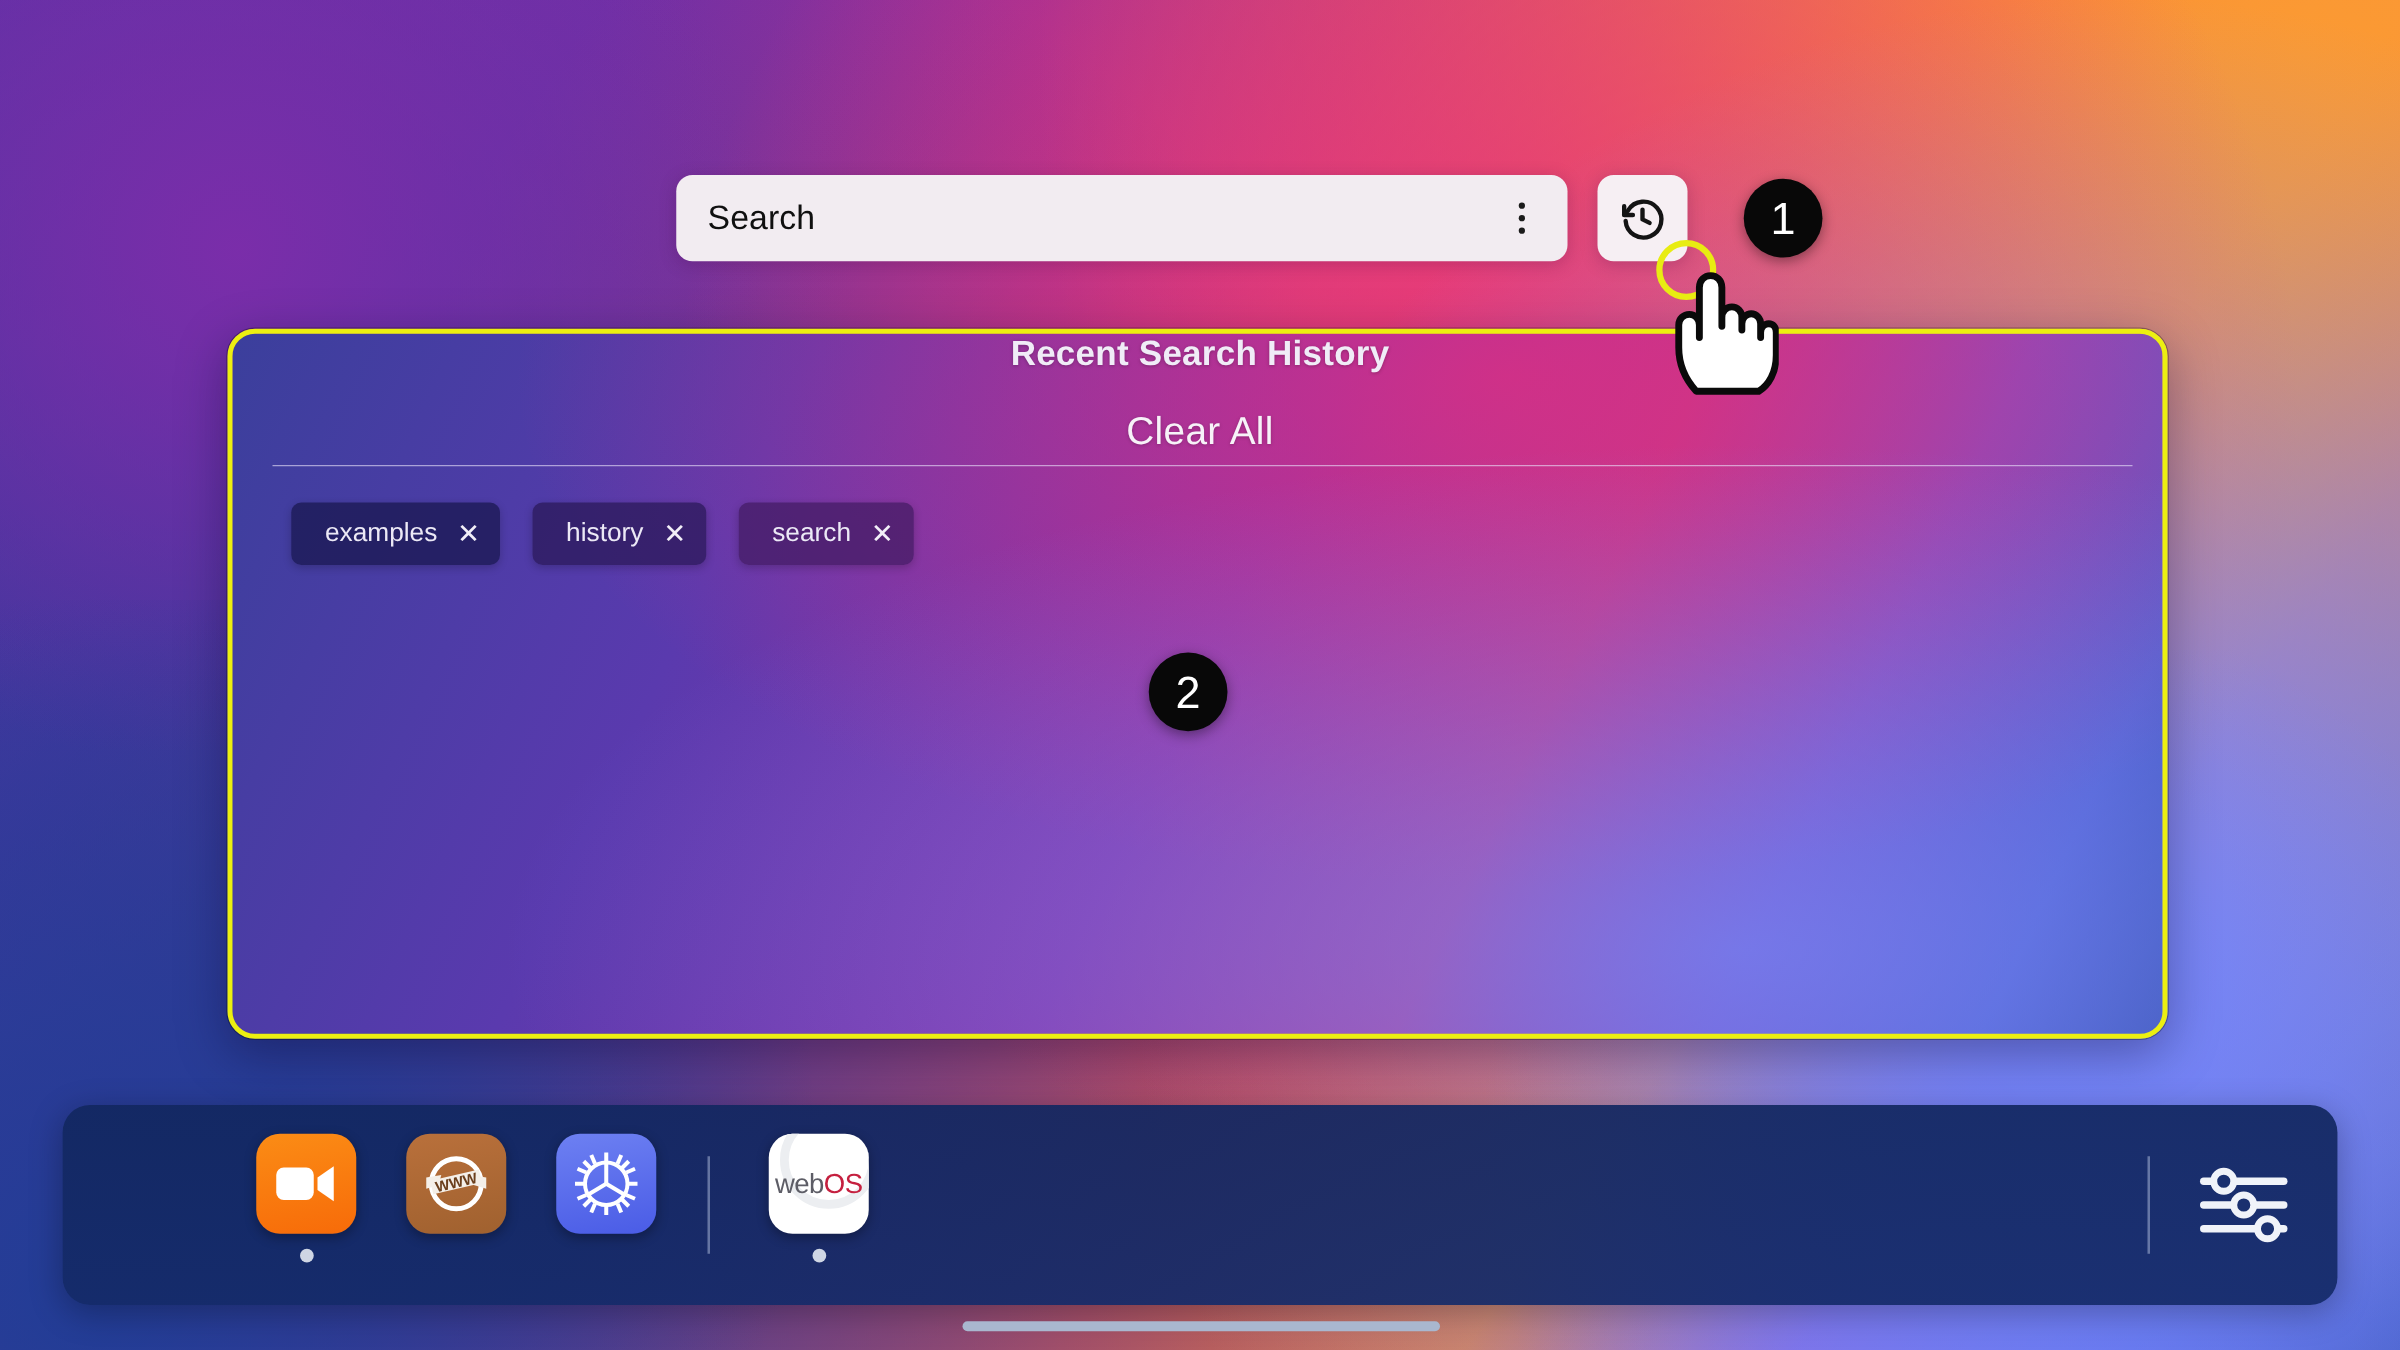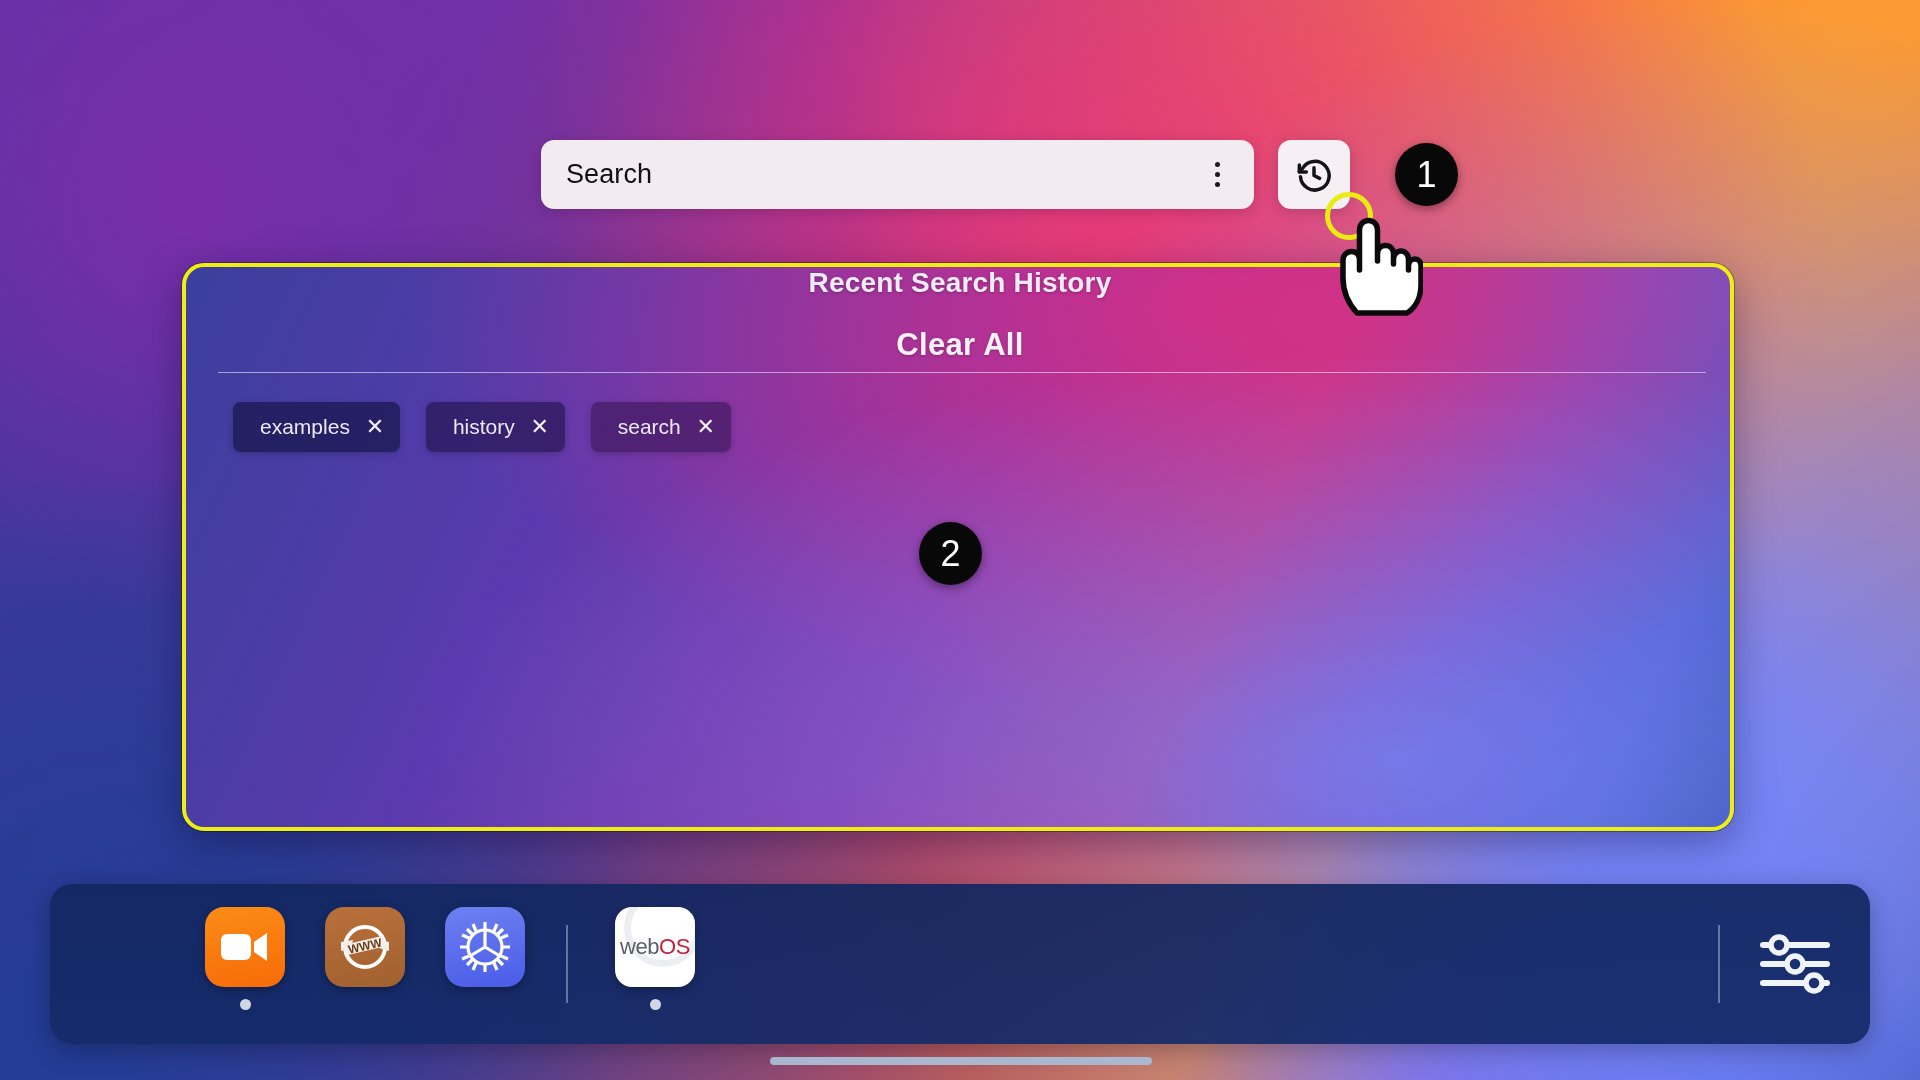--- a/index.html
+++ b/index.html
@@ -93,21 +93,21 @@
     display:flex; align-items:center; justify-content:space-between;
     padding:0 46px 0 50px;
     flex-direction:column;
   }
   #panel-title{
     font-size:28px; font-weight:700; color:#f0ecf7;
     letter-spacing:0.2px;
     text-shadow:0 1px 3px rgba(0,0,0,0.25);
   }
   #clear-all-btn{
-    font-size:31px; font-weight:700; color:#f7f2f8;
+    font-size:31px; font-weight:400; color:#f7f2f8;
     letter-spacing:0.3px; cursor:pointer;
     margin-top:26px;
     text-shadow:0 1px 3px rgba(0,0,0,0.22);
   }
   #panel-divider{
     position:absolute; left:32px; top:105px; width:1488px; height:1px;
     background:rgba(232,226,248,0.62);
   }
   #chips-row{
     position:absolute; left:33px; top:135px;
@@ -196,21 +196,21 @@
   
   #icon-apps{
     background:transparent; box-shadow:none;
     display:grid; grid-template-columns:1fr 1fr; grid-template-rows:1fr 1fr; gap:7px;
   }
   #icon-apps span{ border-radius:9px; display:block; }
 
   #icon-video{ background:linear-gradient(170deg,#fb8c15 0%, #f76b09 100%); }
   #icon-browser{ background:linear-gradient(170deg,#b9703b 0%, #a0612f 100%); }
   #icon-settings{ background:linear-gradient(170deg,#6d80f2 0%, #4a5ce6 100%); }
-  #icon-webos{ background:#ffffff;border-radius:17px; }
+  #icon-webos{ background:#ffffff; }
   #webos-text{
     font-size:22px; font-weight:400; letter-spacing:-0.4px;
     position:relative; z-index:2;
   }
   #webos-text .web{ color:#5d5d66; }
   #webos-text .os{ color:#c5203f; }
   #webos-swoosh{
     position:absolute; left:9px; top:-18px;
     width:78px; height:78px;
     border:7px solid #eceef1;

